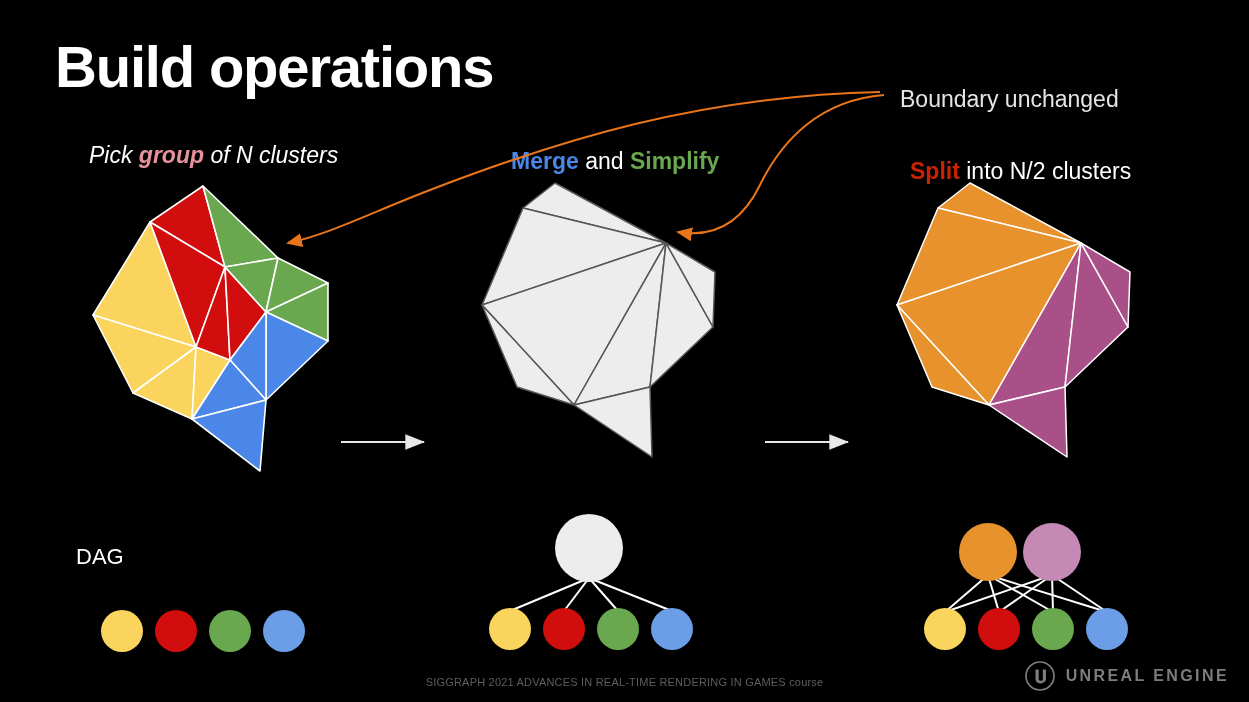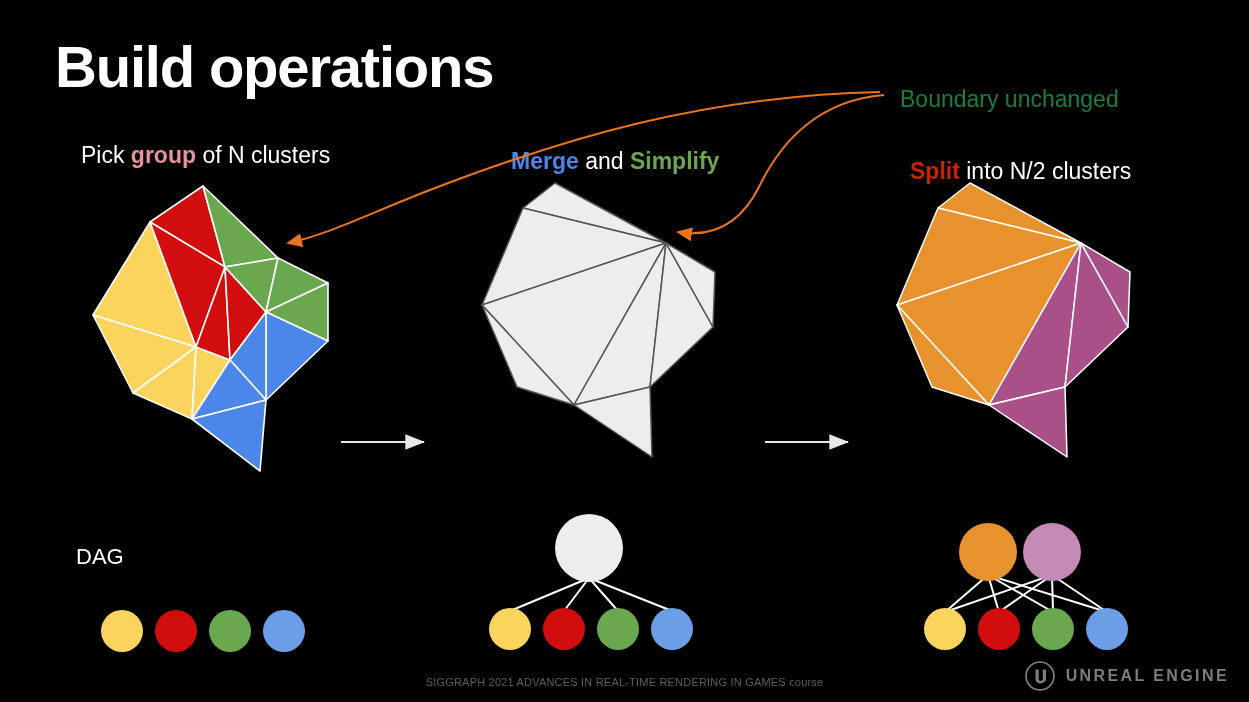--- a/index.html
+++ b/index.html
@@ -4,26 +4,26 @@
 <style>
   html,body{margin:0;padding:0;background:#000;}
   body{width:1249px;height:702px;overflow:hidden;
        font-family:"Liberation Sans","DejaVu Sans",sans-serif;background:#000;color:#fff;}
   #slide{position:relative;width:1249px;height:702px;background:#000;}
 
   #title{position:absolute;left:55px;top:38px;font-size:58px;font-weight:bold;
          letter-spacing:-1.2px;color:#ffffff;line-height:1;}
 
   .panel-head{position:absolute;font-size:23px;color:#ffffff;white-space:nowrap;}
-  #head-left{left:81px;top:142px;}
+  #head-left{left:89px;top:142px;font-style:italic;}
   #head-mid{left:511px;top:148px;}
   #head-right{left:910px;top:148px;margin-top:10px;}
   .kw{font-weight:bold;}
 
-  #boundary-note{position:absolute;left:900px;top:86px;font-size:23px;color:#15803d;
+  #boundary-note{position:absolute;left:900px;top:86px;font-size:23px;color:#e5e5e5;
                  white-space:nowrap;}
 
   #dag-label{position:absolute;left:60px;top:544px;font-size:22px;color:#ffffff;margin-left:16px;}
 
   .mesh{position:absolute;}
   #mesh-left{left:70px;top:175px;}
   #mesh-mid{left:470px;top:175px;}
   #mesh-right{left:880px;top:175px;}
 
   .dag{position:absolute;}

